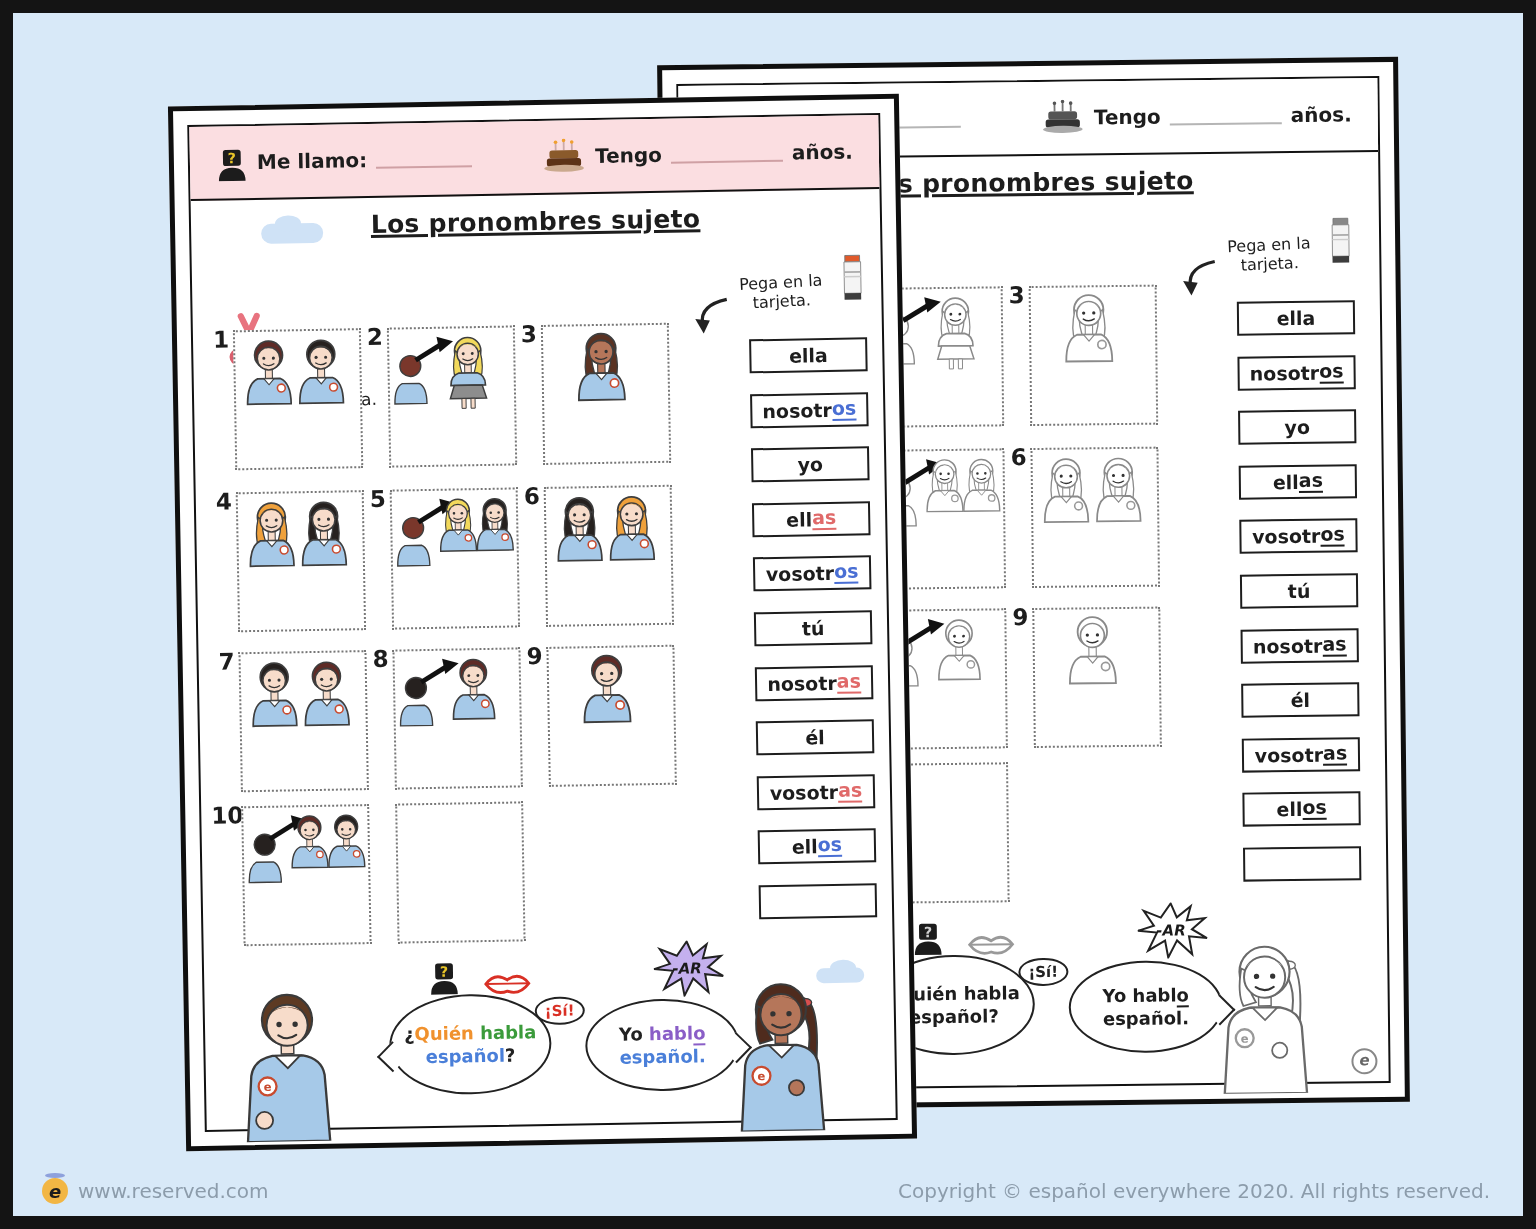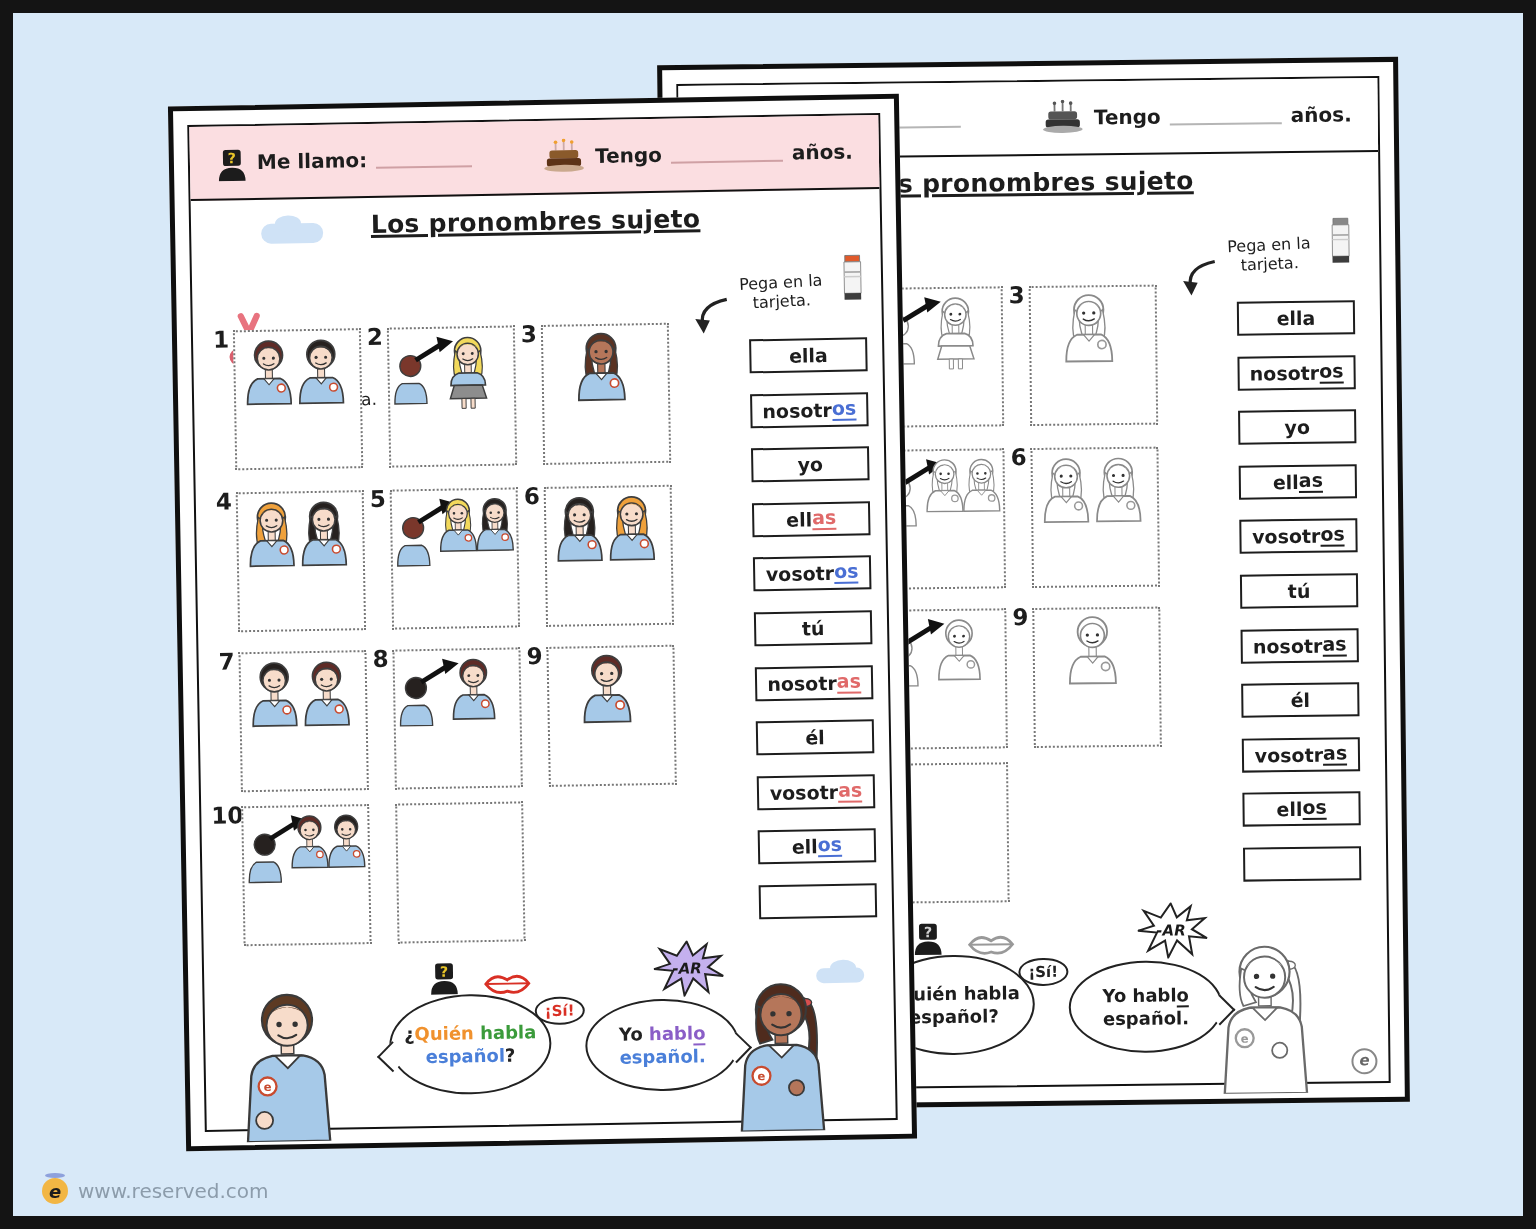--- a/index.html
+++ b/index.html
@@ -916,15 +916,16 @@
           </svg></div>
       </div>
     </div>
   </div>
 
 <div class="footerbar">
   <div class="fleft">
     <span class="flogo">e</span>
     <span>www.reserved.com</span>
   </div>
+  <div>Copyright © español everywhere 2020. All rights reserved.</div>
 </div>
 
 <div class="frame"></div>
 
 </body></html>

